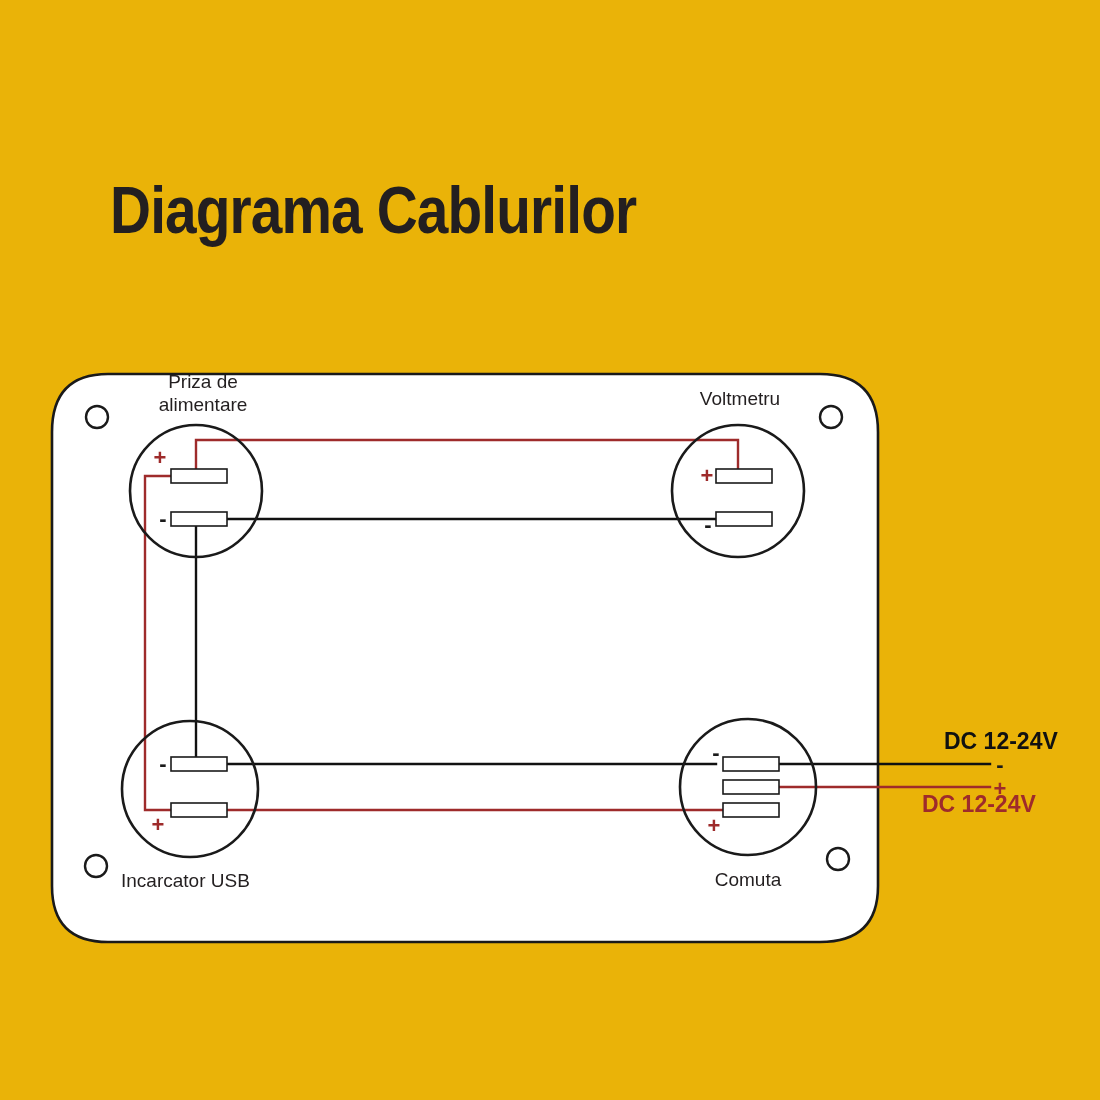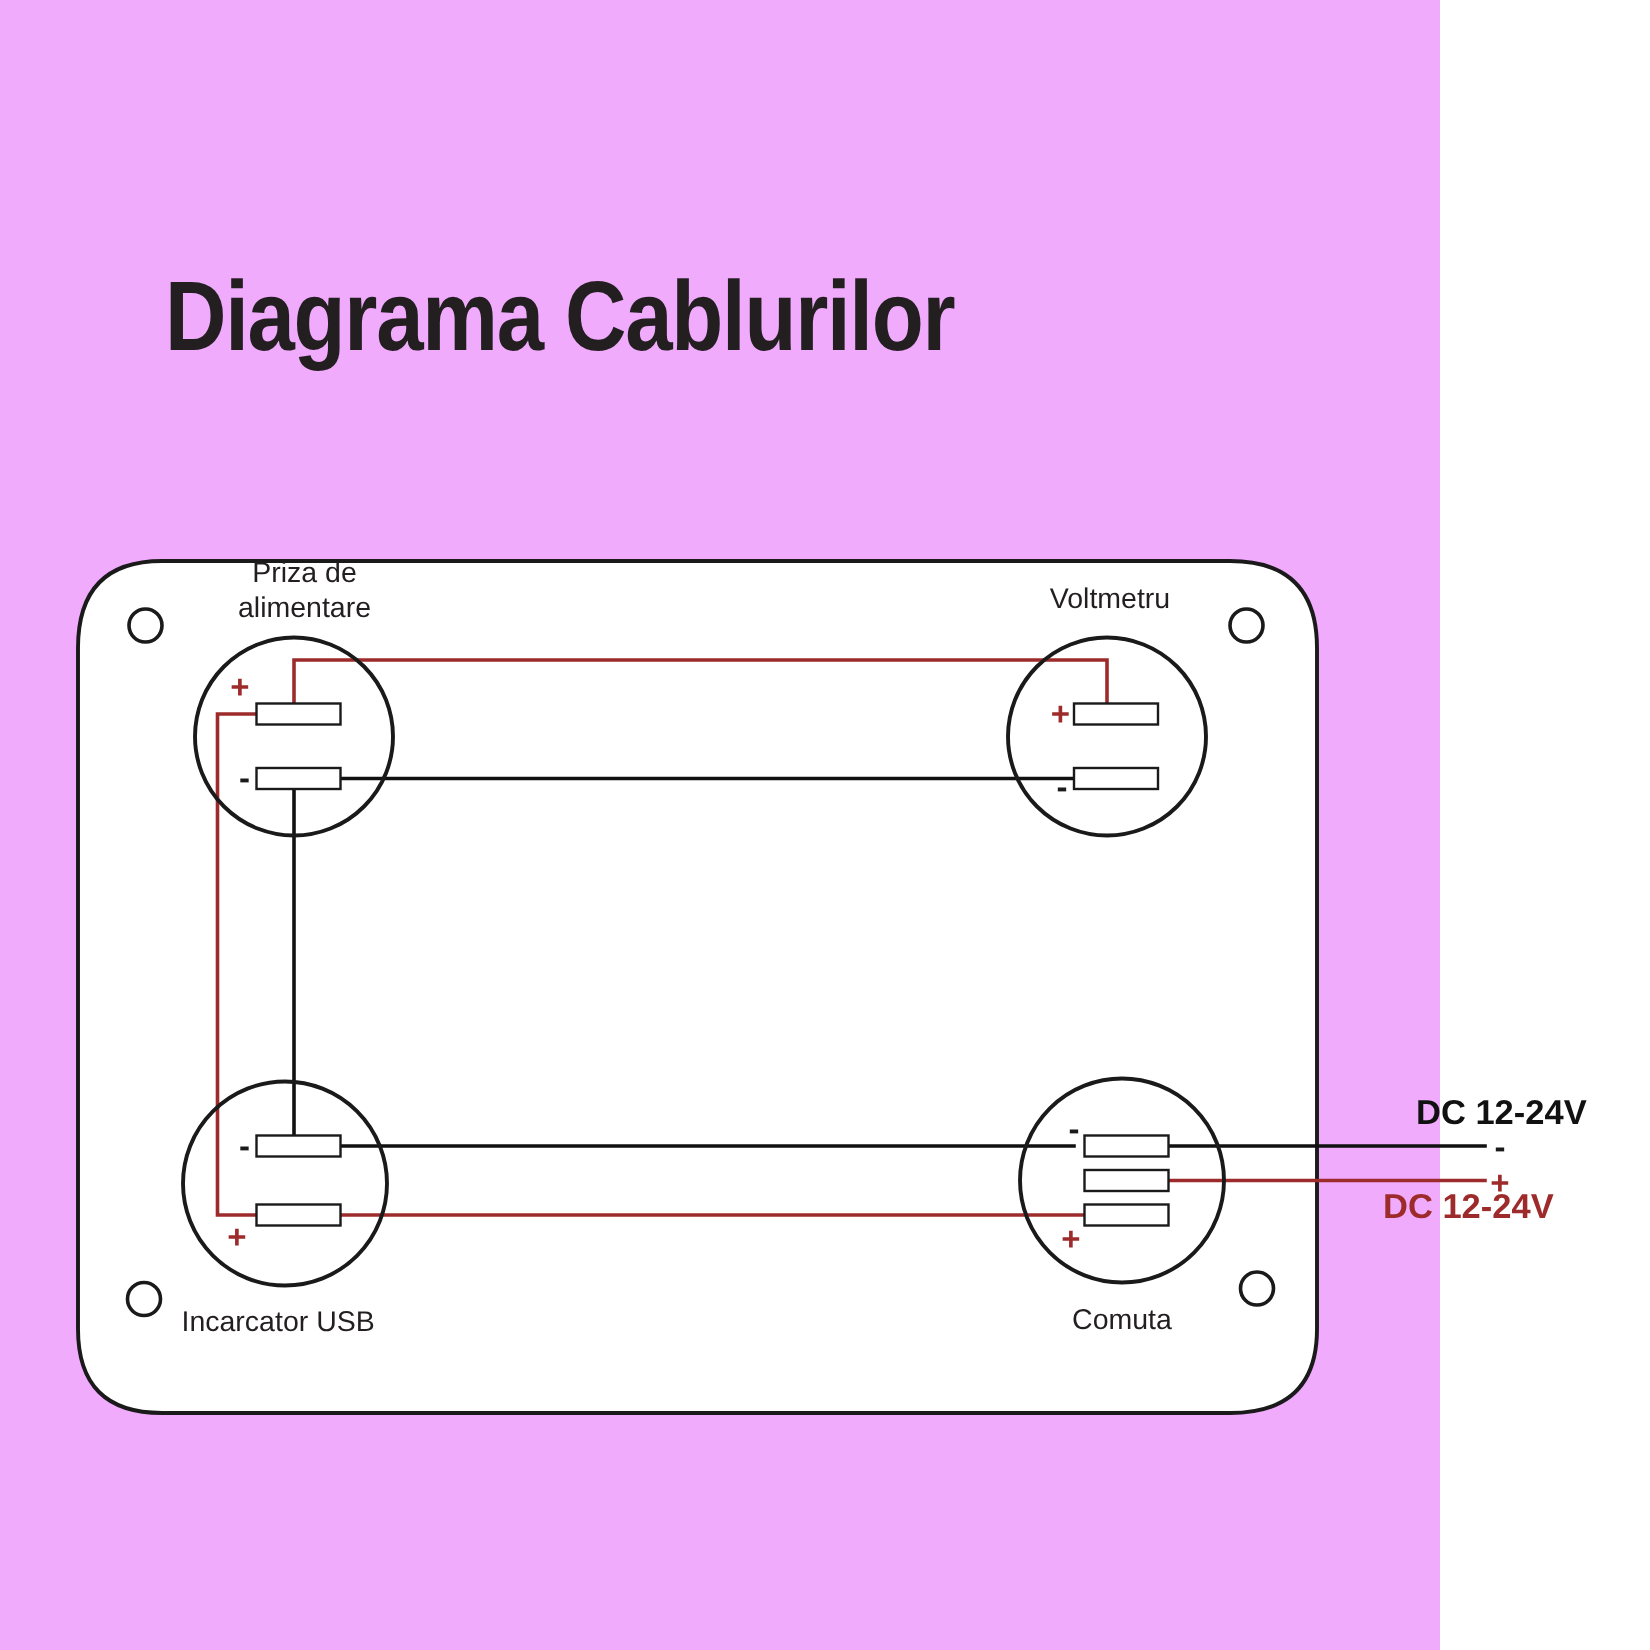--- a/index.html
+++ b/index.html
@@ -9,23 +9,23 @@
   }
   body {
     width: 1100px;
     height: 1100px;
     font-family: "Liberation Sans", sans-serif;
     position: relative;
     overflow: hidden;
   }
   #page {
     position: relative;
-    width: 960px;
+    width: 1100px;
     height: 1100px;
-    background: #f0abfc;
+    background: #eab308;
   }
   #diagram-title {
     position: absolute;
     left: 110px;
     top: 172px;
     font-family: "Liberation Sans", sans-serif;
     font-size: 66px;
     font-weight: bold;
     color: #231f20;
     letter-spacing: -1px;

